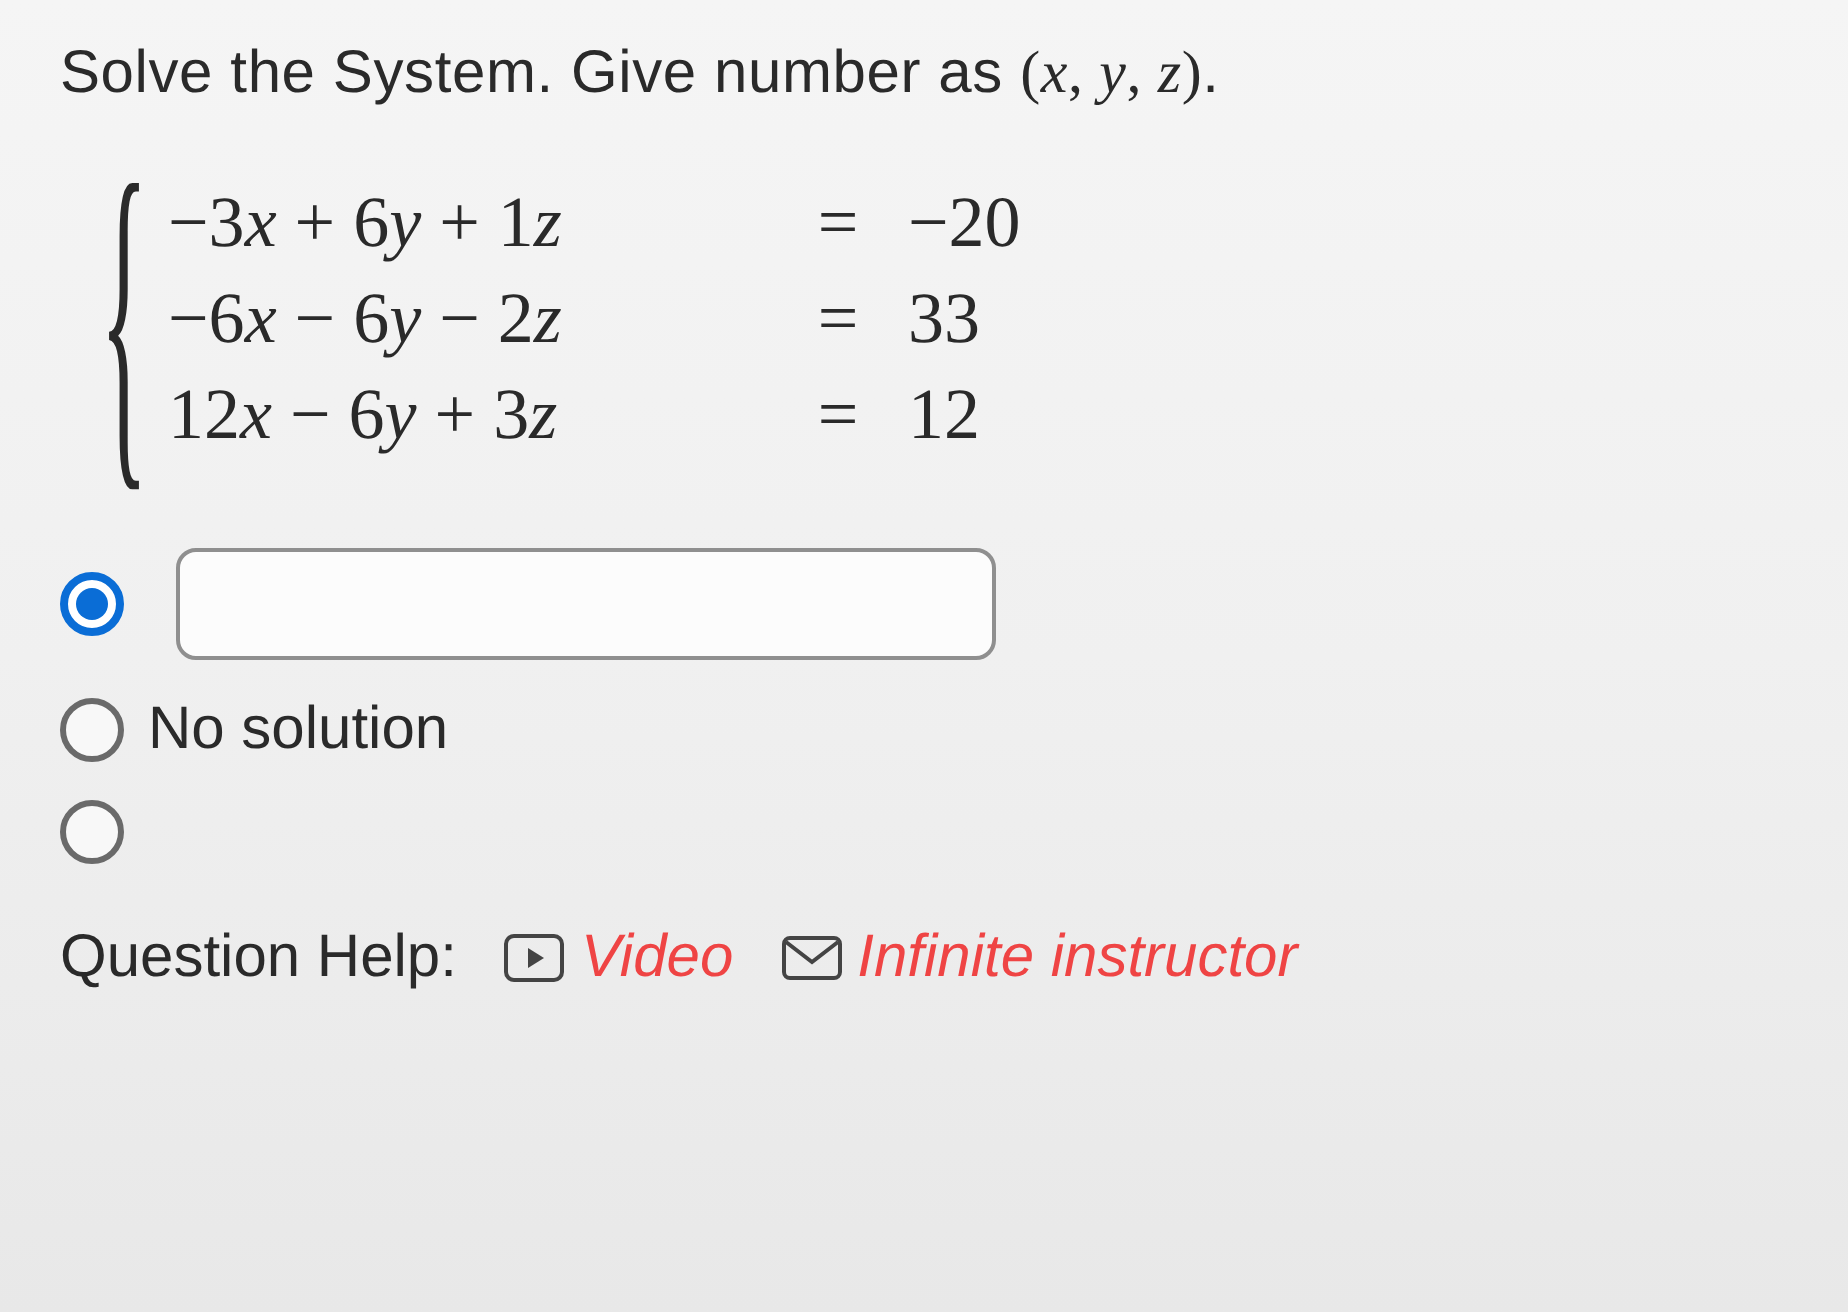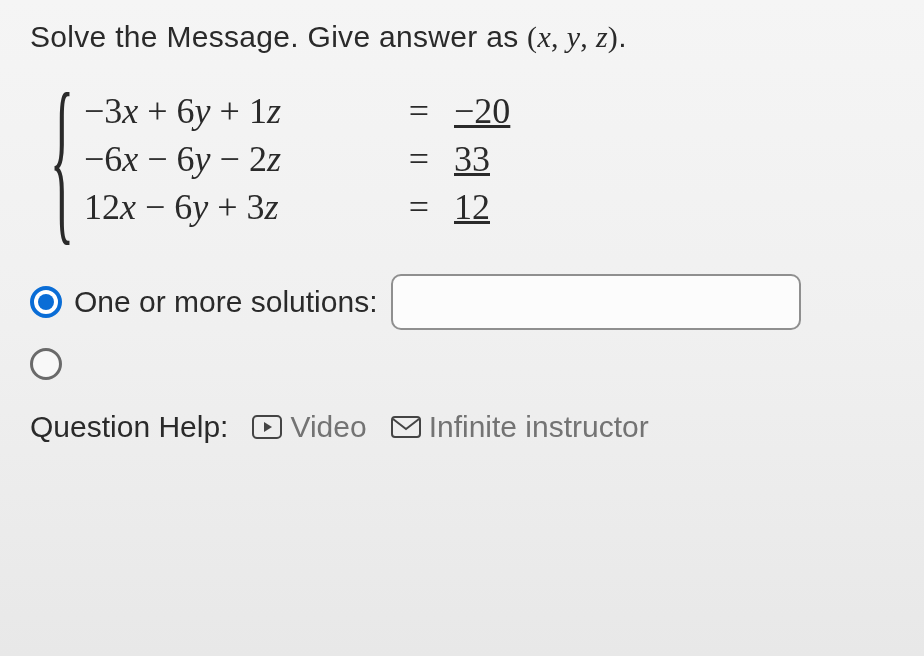--- a/index.html
+++ b/index.html
@@ -55,21 +55,20 @@
       white-space: nowrap;
     }
     .eq {
       width: 50px;
       text-align: center;
     }
     .rhs {
       min-width: 80px;
       text-align: left;
       padding-left: 10px;
-      text-decoration: underline;
     }
     .var {
       font-style: italic;
     }
     .options {
       margin-top: 10px;
     }
     .option-row {
       display: flex;
       align-items: center;
@@ -114,26 +113,27 @@
       padding: 0 12px;
     }
     .help-row {
       margin-top: 30px;
       font-size: 30px;
       display: flex;
       align-items: flex-end;
       gap: 8px;
     }
     .help-link {
-      color: #737373;
+      color: #ef4444;
       display: inline-flex;
       align-items: center;
       gap: 8px;
       margin-left: 16px;
       cursor: pointer;
+      font-style: italic;
     }
     .video-icon {
       display: inline-flex;
       width: 30px;
       height: 24px;
       border: 2px solid #444;
       border-radius: 5px;
       align-items: center;
       justify-content: center;
       color: #444;
@@ -150,21 +150,21 @@
     .mail-icon {
       display: inline-block;
       width: 30px;
       height: 22px;
     }
   </style>
 </head>
 <body>
 
 <div class="prompt">
-  <span>Solve the Message. Give answer as </span><span class="math-tuple">(<span class="var">x</span>, <span class="var">y</span>, <span class="var">z</span>)</span><span>.</span>
+  <span>Solve the System. Give number as </span><span class="math-tuple">(<span class="var">x</span>, <span class="var">y</span>, <span class="var">z</span>)</span><span>.</span>
 </div>
 
 <div class="system-wrap">
   <span class="brace">{</span>
   <div class="equations">
     <div class="row">
       <span class="lhs">−3<span class="var">x</span> + 6<span class="var">y</span> + 1<span class="var">z</span></span>
       <span class="eq">=</span>
       <span class="rhs">−20</span>
     </div>
@@ -177,22 +177,25 @@
       <span class="lhs">12<span class="var">x</span> − 6<span class="var">y</span> + 3<span class="var">z</span></span>
       <span class="eq">=</span>
       <span class="rhs">12</span>
     </div>
   </div>
 </div>
 
 <div class="options">
   <div class="option-row">
     <span class="radio checked"></span>
-    <span>One or more solutions:</span>
     <input class="answer-input" type="text" value="" style="">
+  </div>
+  <div class="option-row">
+    <span class="radio unchecked"></span>
+    <span>No solution</span>
   </div>
   <div class="option-row">
     <span class="radio unchecked"></span>
   </div>
 </div>
 
 <div class="help-row">
   <span>Question Help:</span>
   <span class="help-link">
     <span class="video-icon"></span>

